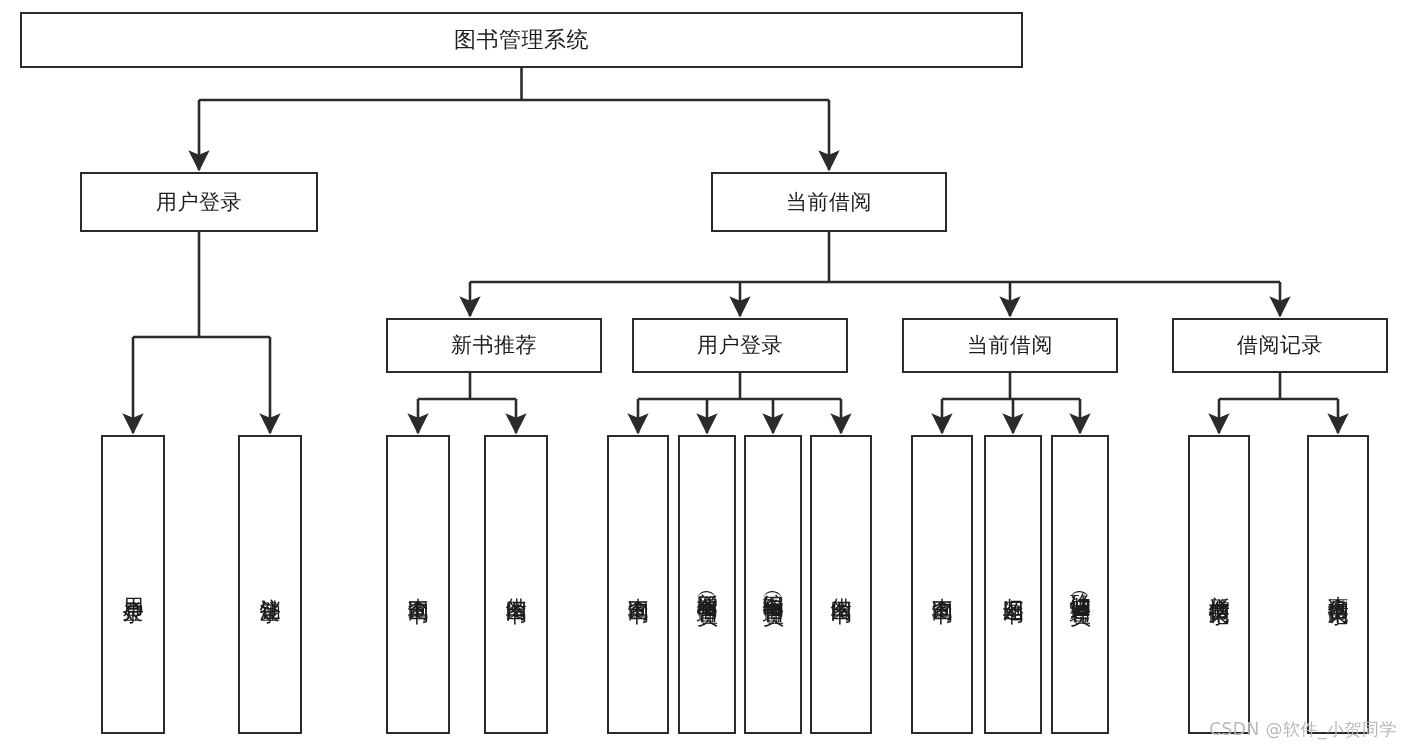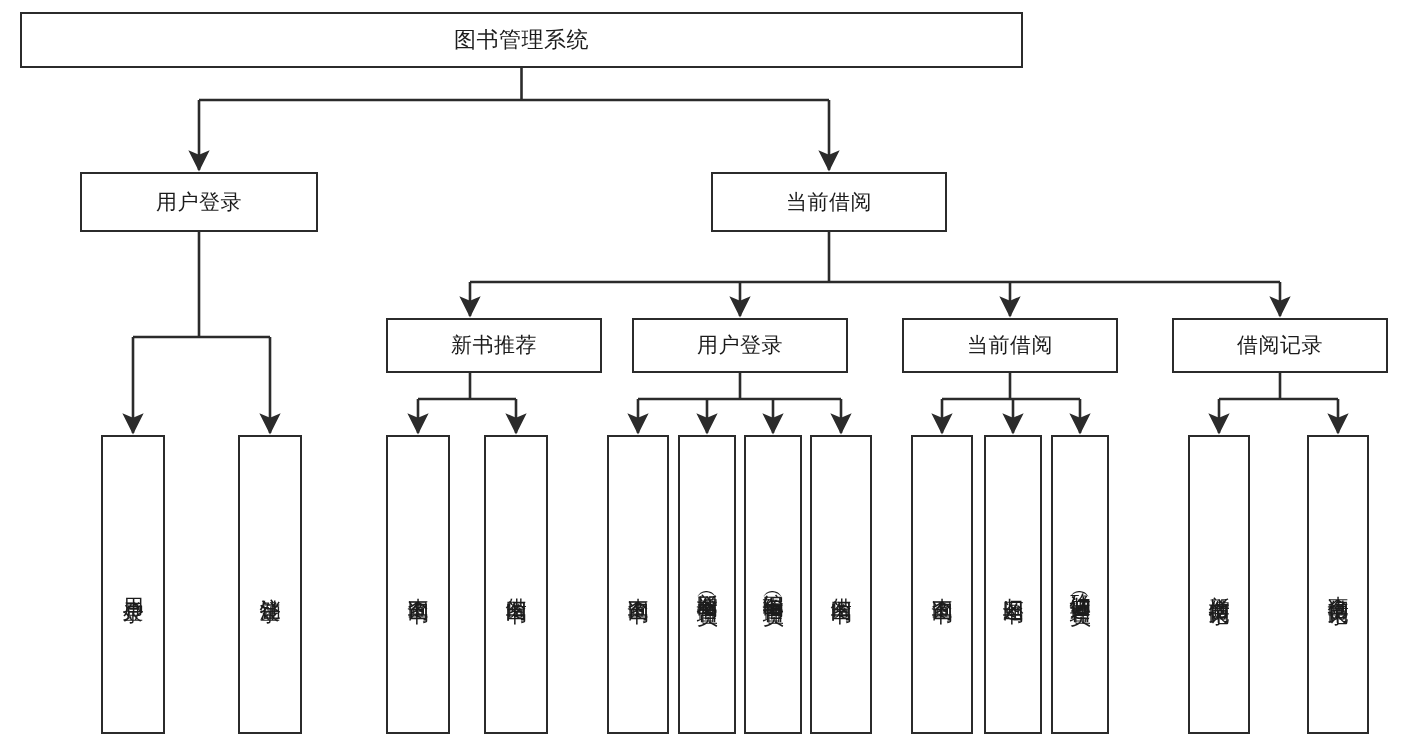--- a/index.html
+++ b/index.html
@@ -172,14 +172,15 @@
         <span class="node-label">确认归还（管理员）</span>
       </div>
       <div class="node-box leaf" style="left: 1188px; top: 435px; width: 62px; height: 299px;">
         <span class="node-label">新增借阅记录</span>
       </div>
       <div class="node-box leaf" style="left: 1307px; top: 435px; width: 62px; height: 299px;">
         <span class="node-label">查询借阅记录</span>
       </div>
     </div>
 
+  <div class="watermark">CSDN @软件_小贺同学</div>
 
 </div>
 
 </body></html>

